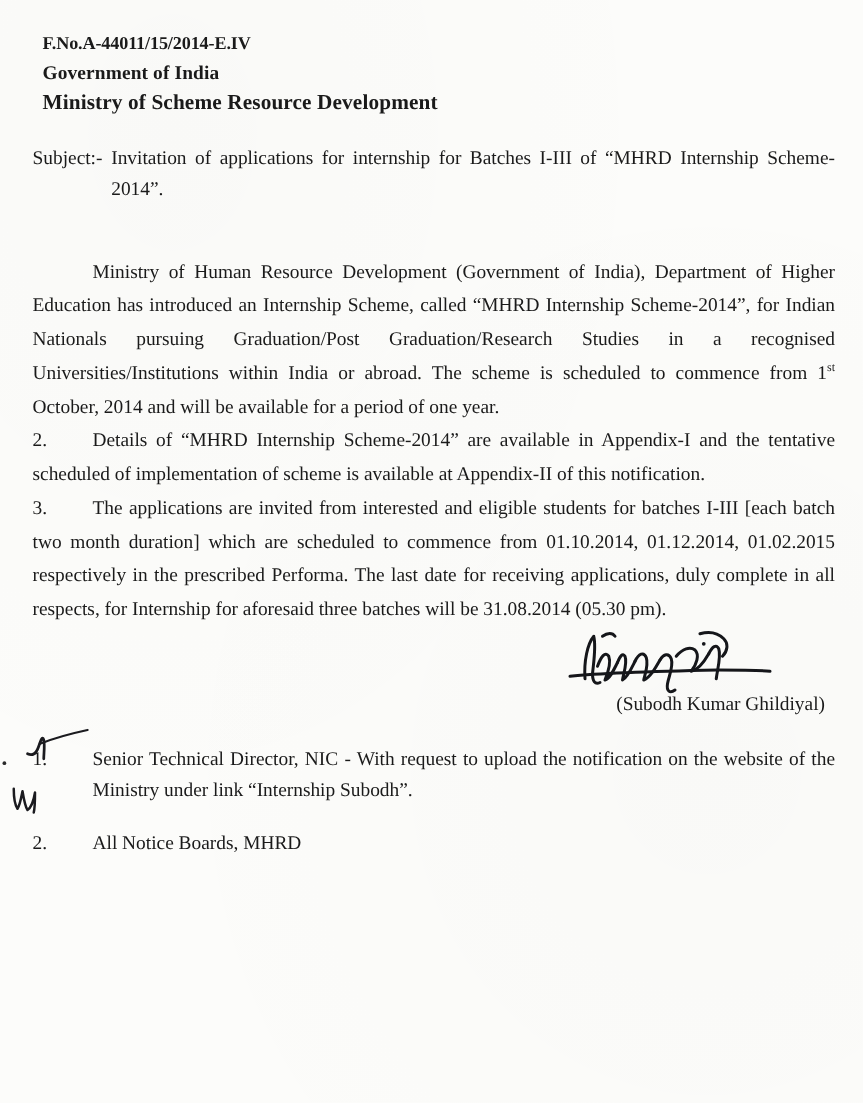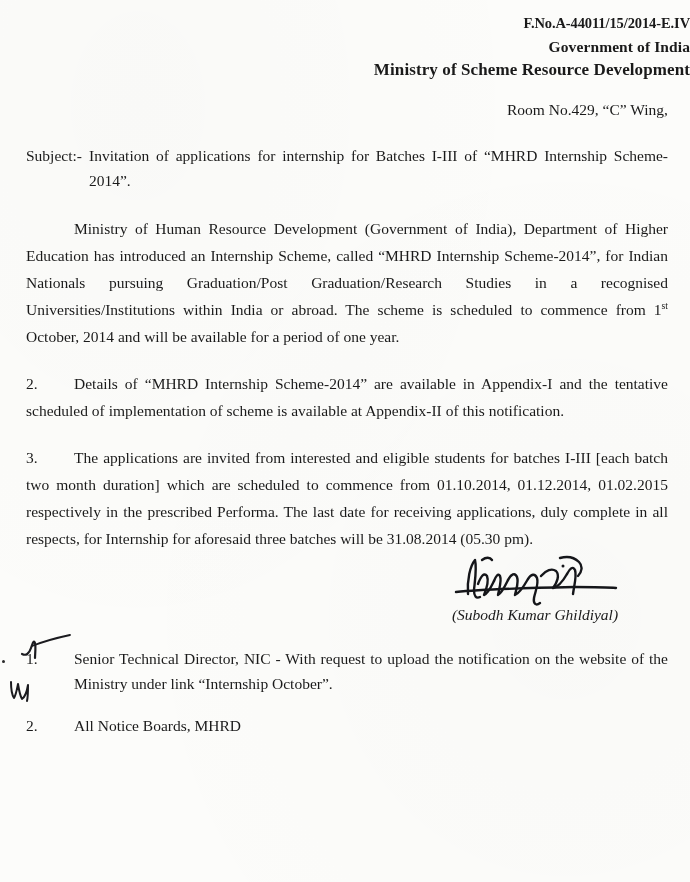--- a/index.html
+++ b/index.html
@@ -22,22 +22,22 @@
     box-sizing: border-box;
     padding: 0;
     background:
       radial-gradient(ellipse at 20% 12%, rgba(0,0,0,0.012), rgba(0,0,0,0) 55%),
       radial-gradient(ellipse at 82% 70%, rgba(0,0,0,0.010), rgba(0,0,0,0) 60%),
       #fcfcfa;
   }
 
   
   .header {
-    padding-top: 12px;
-    text-align: right;
+    padding-top: 24px;
+    text-align: left;
     padding-left: 34px;
   }
   .header div {
     font-size: 15.5px;
     line-height: 23px;
     font-weight: 700;
     letter-spacing: 0.1px;
   }
   .header .fileno {
     font-size: 14.5px;
@@ -89,42 +89,40 @@
 
   p.para {
     font-size: 15.5px;
     line-height: 27px;
     text-align: justify;
     text-justify: inter-word;
     margin: 0;
     hyphens: none;
   }
   p.para.first {
-    margin-top: 22px;
+    margin-top: 40px;
     text-indent: 48px;
   }
   p.numbered {
-    margin-top: 20px;
     position: relative;
     padding-left: 0;
   }
   .num {
     display: inline-block;
     width: 48px;
   }
 
   
   .sign-block {
     margin-top: 6px;
-    text-align: center;
+    text-align: right;
     position: relative;
     width: 250px;
     margin-left: auto;
     margin-right: 8px;
-    font-style: italic;
   }
   .sign-scrawl {
     position: relative;
     height: 46px;
     overflow: visible;
   }
   .sign-scrawl svg {
     position: absolute;
     left: 24px;
     top: -4px;
@@ -182,21 +180,20 @@
 
 <div class="page">
 
   <div class="header">
     <div class="fileno">F.No.A-44011/15/2014-E.IV</div>
     <div>Government of India</div>
     <div class="ministry">Ministry of Scheme Resource Development</div>
   </div>
 
   <div class="address">
-    <div>Room No.429, “C” Wing,</div>
   </div>
 
   <div class="body-area">
 
     <div class="subject">
       <span class="subject-label">Subject:-</span>
       <span class="subject-text">Invitation of applications for internship for Batches I-III of “MHRD Internship Scheme-2014”.</span>
     </div>
 
     <p class="para first"><span>Ministry of Human Resource Development (Government of India), Department of Higher Education has introduced an Internship Scheme, called “MHRD Internship Scheme-2014”, for Indian Nationals pursuing Graduation/Post Graduation/Research Studies in a recognised Universities/Institutions within India or abroad. The scheme is scheduled to commence from 1</span><sup>st</sup><span> October, 2014 and will be available for a period of one year.</span></p>
@@ -240,21 +237,21 @@
     </span>
 
     <span class="margin-mark mark-initial">
       <svg width="30" height="30" viewBox="0 0 30 30" fill="none" xmlns="http://www.w3.org/2000/svg">
         <path d="M5 6 C 5 13, 6 19, 8 22 C 10 19, 11 13, 12 8 C 13 14, 14 20, 16 23 C 19 21, 21 15, 22 9 C 22 15, 22 21, 21 25" stroke="#1b1b1f" stroke-width="2" stroke-linecap="round" stroke-linejoin="round" fill="none"></path>
       </svg>
     </span>
 
     <div class="dist-item">
       <span class="dist-num">1.</span>
-      <span class="dist-text">Senior Technical Director, NIC - With request to upload the notification on the website of the Ministry under link “Internship October”.</span>
+      <span class="dist-text">Senior Technical Director, NIC - With request to upload the notification on the website of the Ministry under link “Internship Subodh”.</span>
     </div>
 
     <div class="dist-item">
       <span class="dist-num">2.</span>
       <span class="dist-text nojust">All Notice Boards, MHRD</span>
     </div>
 
   </div>
 </div>
 

